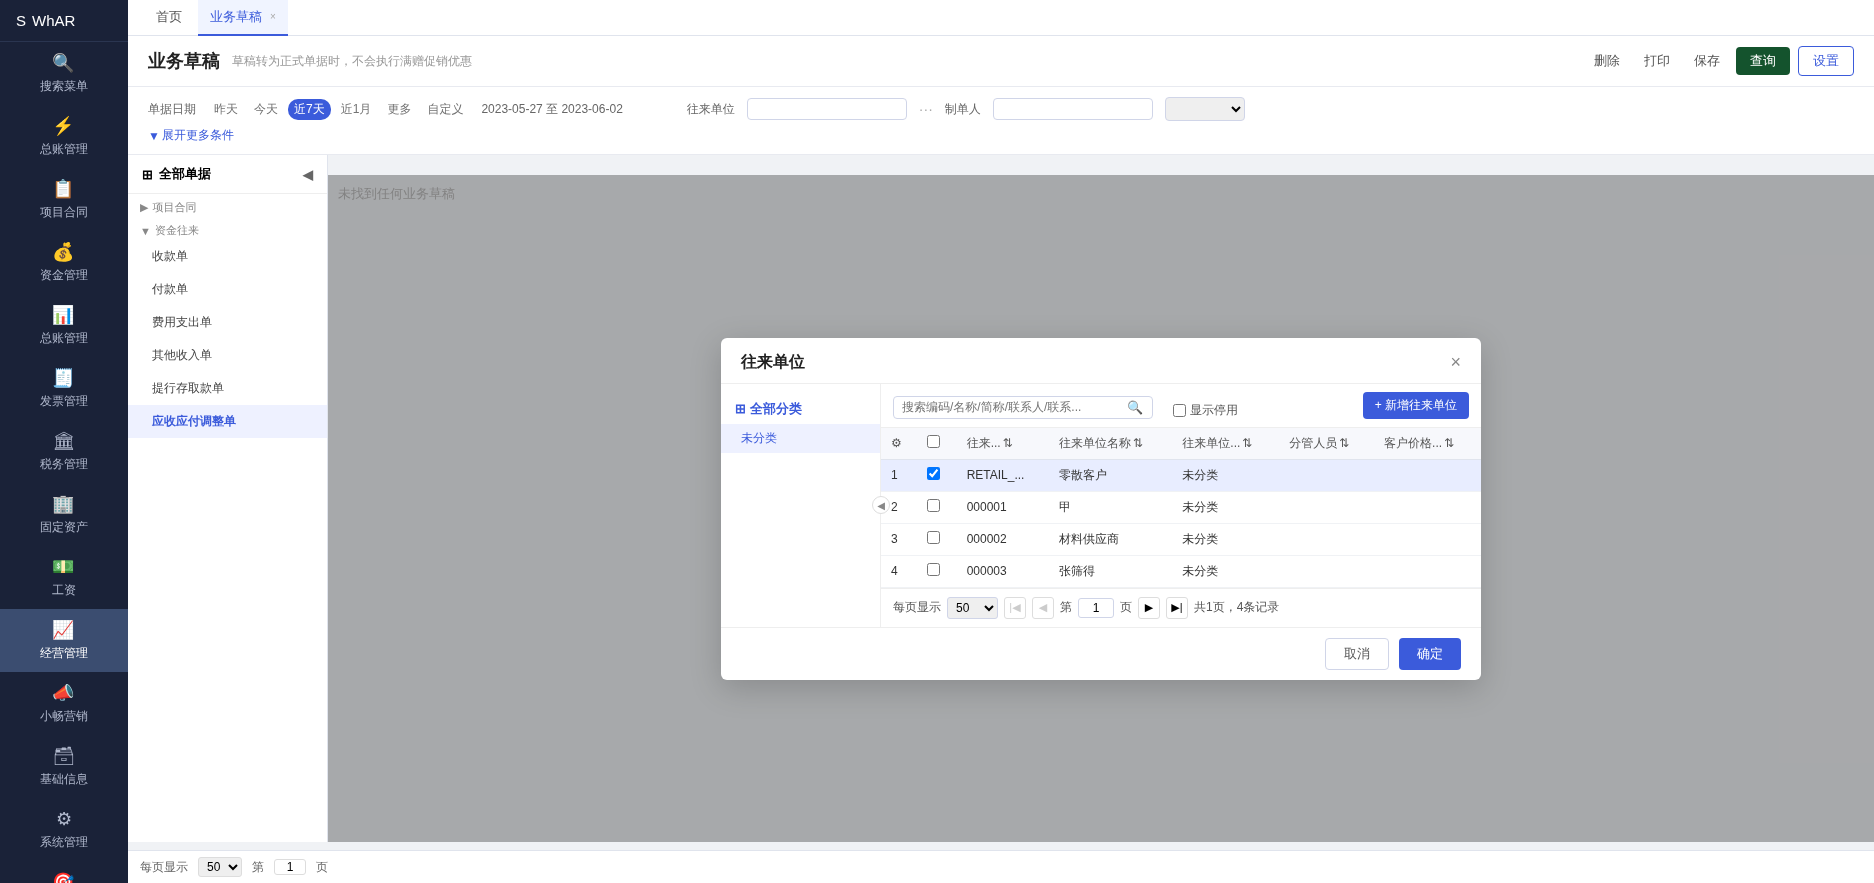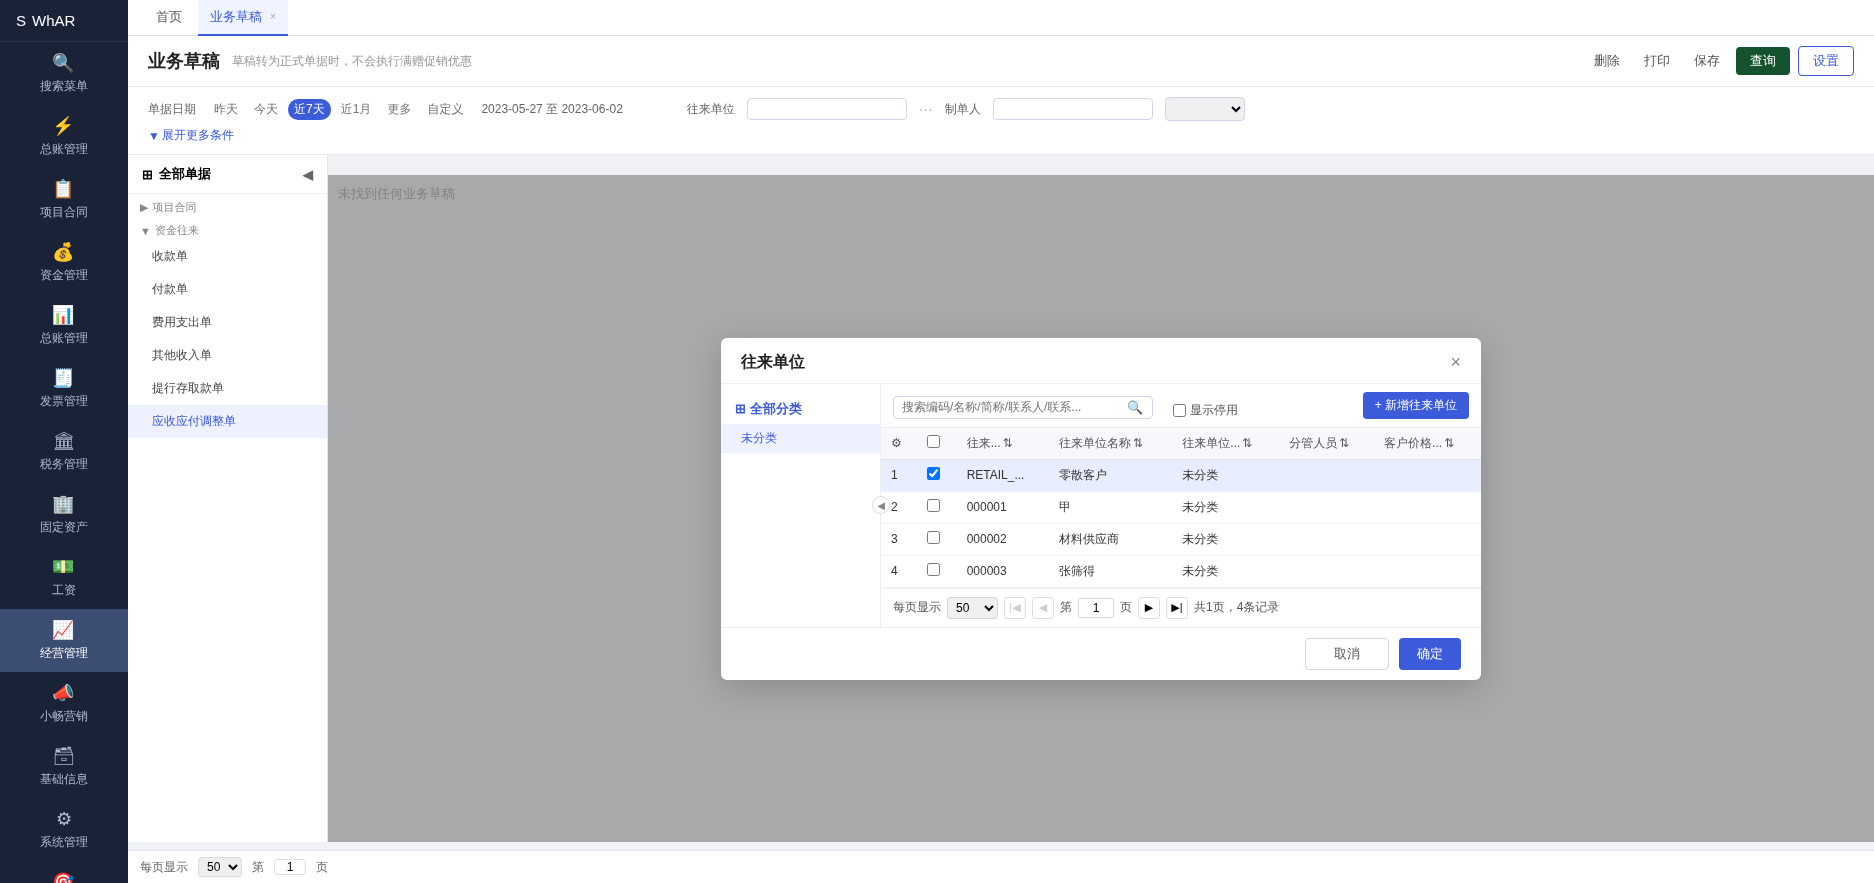--- a/index.html
+++ b/index.html
@@ -132,21 +132,21 @@
     .left-panel-toggle { cursor: pointer; color: #666; margin-left: auto; }
     .left-nav-item {
       padding: 8px 24px;
       font-size: 12px;
       color: #444;
       cursor: pointer;
       display: flex;
       align-items: center;
       gap: 4px;
     }
-    .left-nav-item.active { background: #eef1ff; color: #3b5bdb; font-weight: normal; }
+    .left-nav-item.active { background: #eef1ff; color: #3b5bdb; font-weight: bold; }
     .left-nav-section { padding: 6px 12px 2px; font-size: 11px; color: #888; display: flex; align-items: center; gap: 4px; cursor: pointer; }
 
     
     .right-area { flex: 1; overflow: hidden; position: relative; margin-top: 20px; }
 
     
     .overlay {
       position: absolute; inset: 0;
       background: rgba(0,0,0,0.3);
       display: flex;
@@ -266,21 +266,21 @@
     .page-size-select { border: 1px solid #d0d5e8; border-radius: 3px; padding: 2px 4px; font-size: 12px; }
 
     
     .dialog-actions {
       padding: 10px 20px;
       display: flex;
       justify-content: flex-end;
       gap: 10px;
       border-top: 1px solid #eee;
     }
-    .btn-cancel { background: #fff; color: #555; border: 1px solid #d0d5e8; border-radius: 4px; padding: 6px 28px; font-size: 13px; cursor: pointer; }
+    .btn-cancel { background: #fff; color: #555; border: 1px solid #d0d5e8; border-radius: 4px; padding: 6px 18px; font-size: 13px; cursor: pointer; }
     .btn-confirm { background: #3b5bdb; color: #fff; border: none; border-radius: 4px; padding: 6px 18px; font-size: 13px; cursor: pointer; }
 
     
     .bottom-bar {
       background: #fff;
       border-top: 1px solid #e0e4ed;
       padding: 6px 12px;
       display: flex;
       align-items: center;
       gap: 10px;

